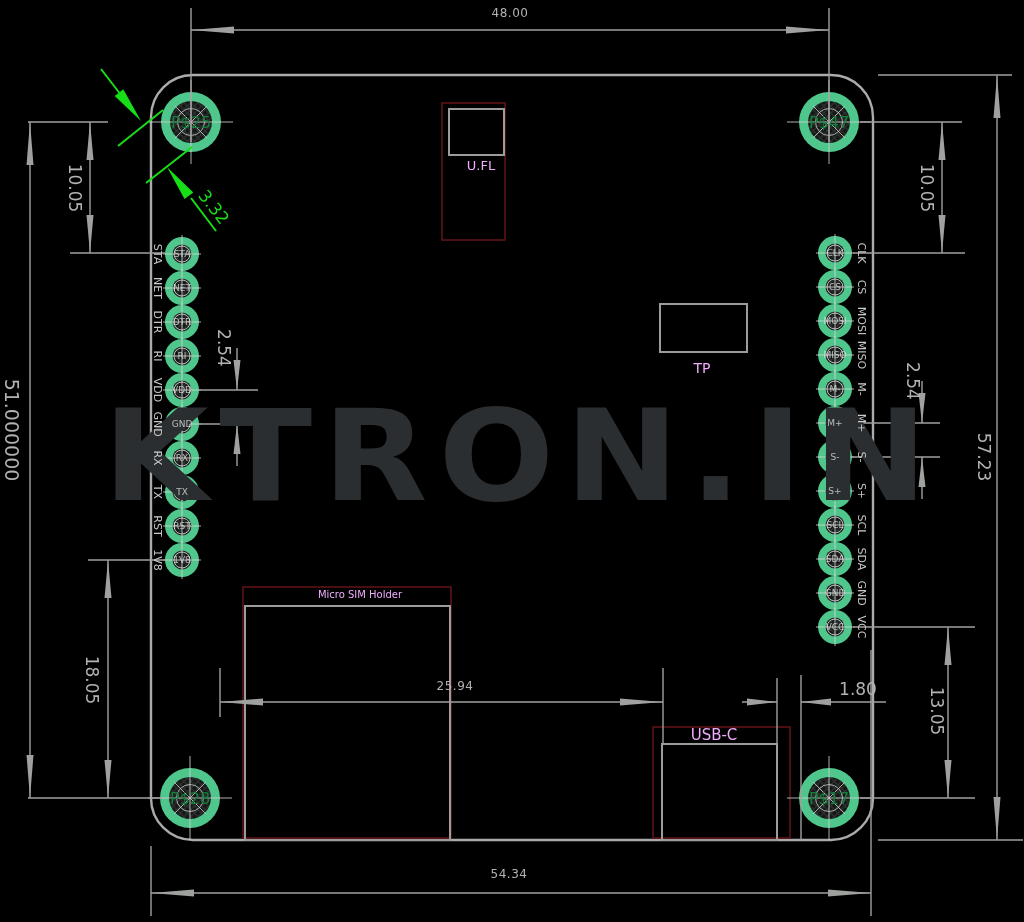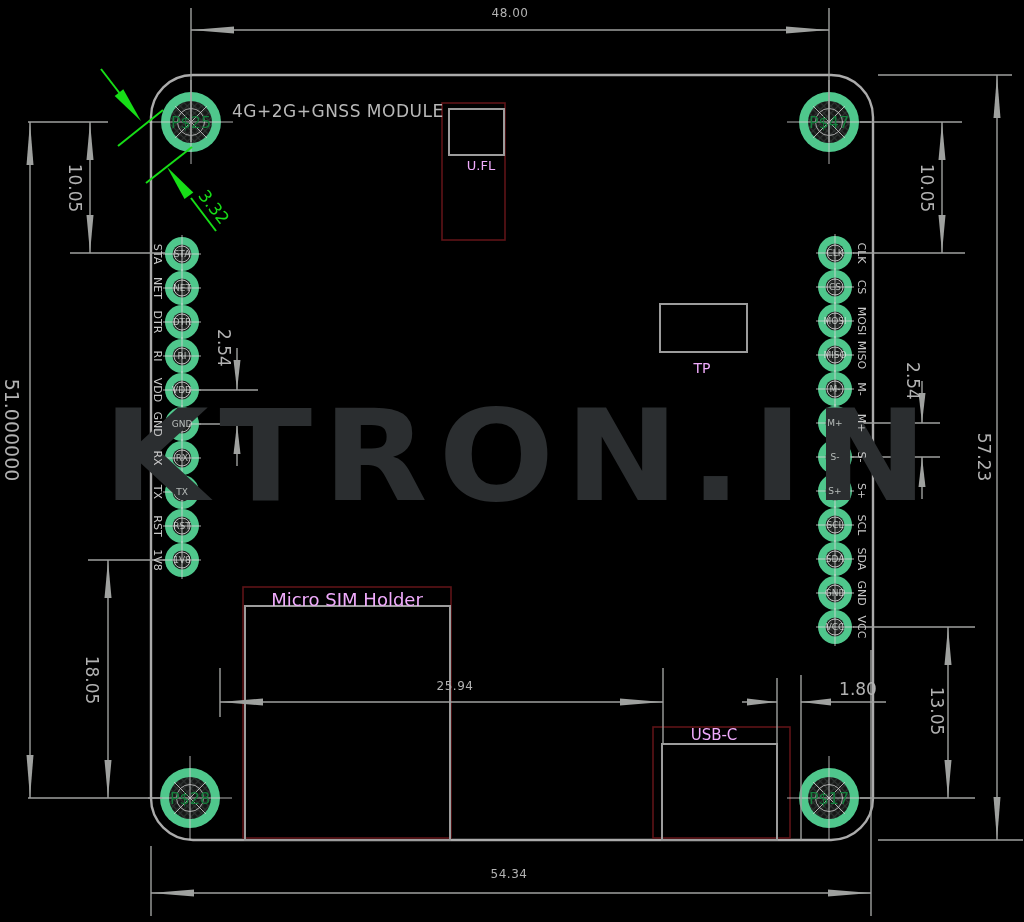--- a/index.html
+++ b/index.html
@@ -353,25 +353,24 @@
       <line x1="192" y1="147" x2="146" y2="183"></line>
       <line x1="101" y1="69" x2="121" y2="95"></line>
       <line x1="216" y1="231" x2="191" y2="198"></line>
       <polygon points="141,121 114.7,95.9 123.3,89.2"></polygon>
       <polygon points="167,167 193.3,192.4 184.5,199"></polygon>
     </g>
   </svg>
 
   <div id="watermark">KTRON.IN</div>
 
-  <div id="title">4G+2G+GNSS MODULE</div>
 
   <div class="txt comp-label" style="left:451px;top:158px;width:60px;font-size:13px;">U.FL</div>
   <div class="txt comp-label" style="left:682px;top:360px;width:40px;font-size:14px;">TP</div>
-  <div class="txt comp-label" style="left:267px;top:589px;width:160px;font-size:18px;">Micro SIM Holder</div>
+  <div class="txt comp-label" style="left:280px;top:589px;width:160px;font-size:10px;">Micro SIM Holder</div>
   <div class="txt comp-label" style="left:674px;top:726px;width:80px;font-size:15px;">USB-C</div>
 
   <div class="txt pad-label" style="left:156px;top:113px;">P$25</div>
   <div class="txt pad-label" style="left:794px;top:113px;">P$47</div>
   <div class="txt pad-label" style="left:794px;top:789px;">P$17</div>
   <div class="txt pad-label" style="left:155px;top:789px;">P$28</div>
 
   <div class="txt dimtxt" style="left:465px;top:6px;width:90px;">48.00</div>
   <div class="txt dimtxt" style="left:464px;top:867px;width:90px;text-align:center;">54.34</div>
   <div class="txt dimtxt" style="left:410px;top:679px;width:90px;">25.94</div>

